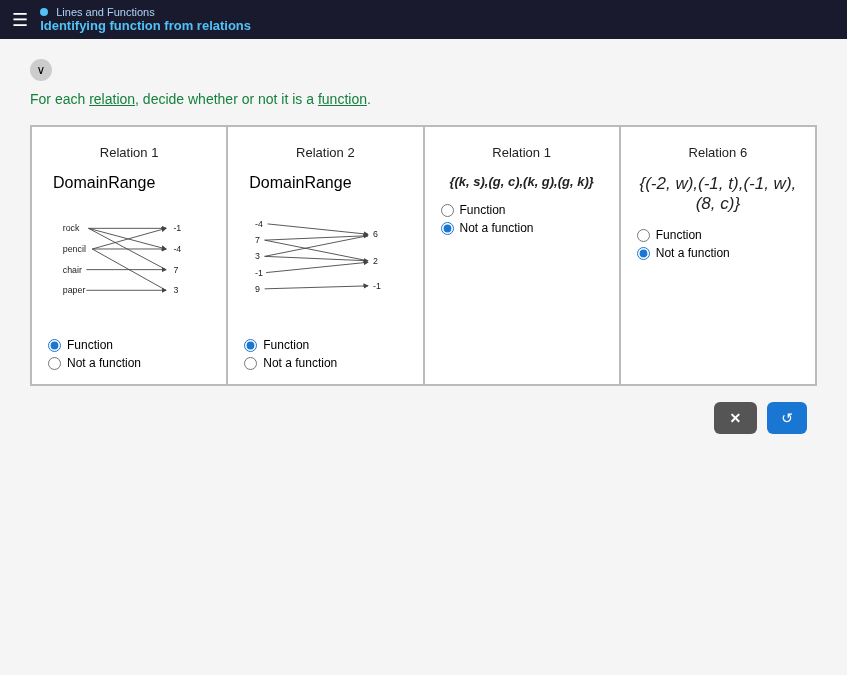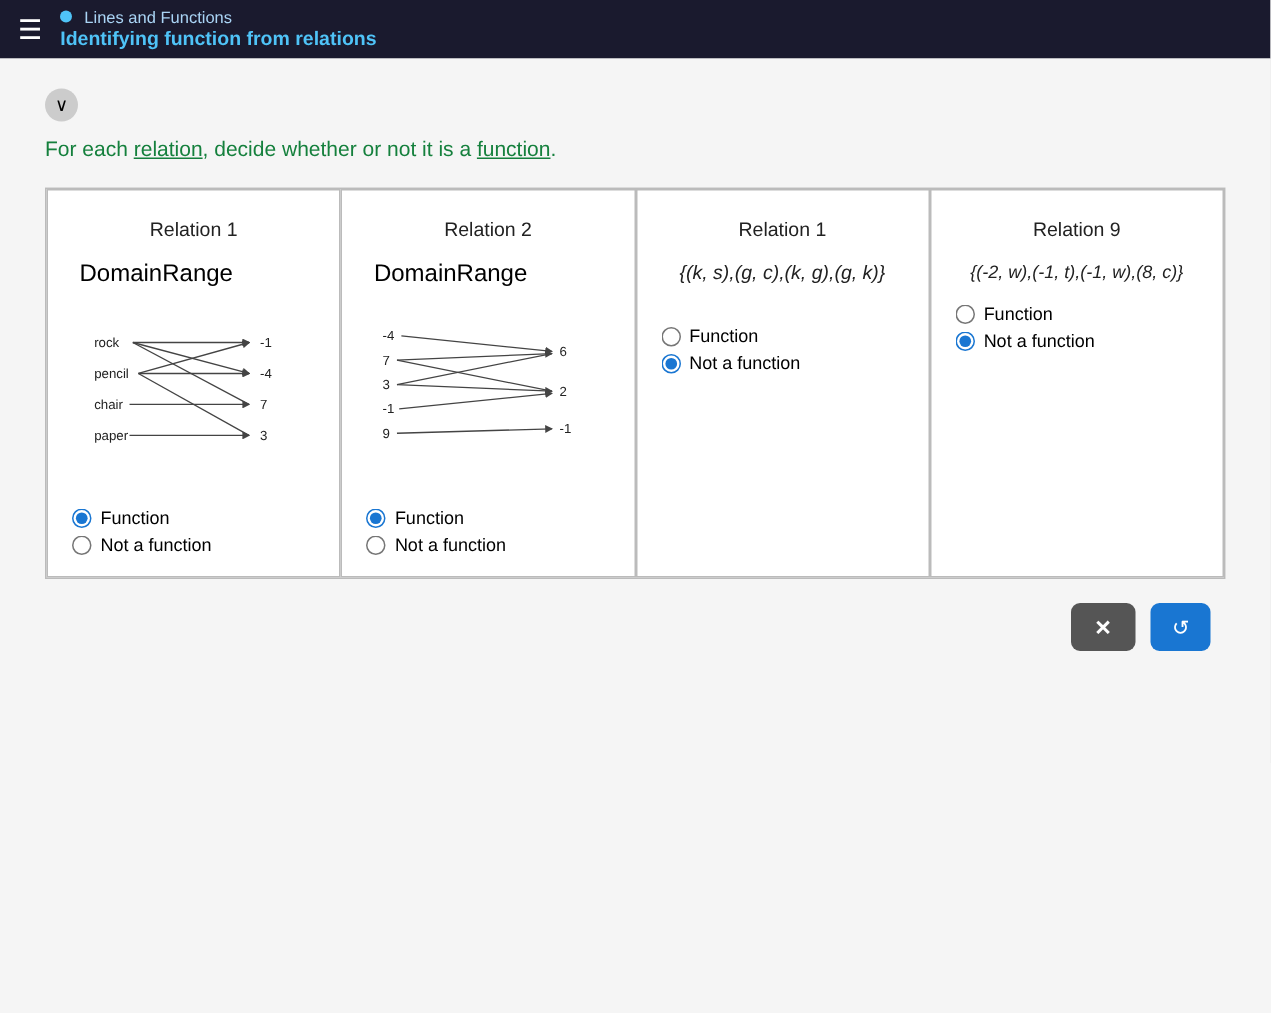--- a/index.html
+++ b/index.html
@@ -102,27 +102,28 @@
     .diagram-svg-container {
       position: relative;
       width: 100%;
       height: 130px;
       margin-bottom: 10px;
       text-align: right;
     }
     .relation3-content {
       text-align: center;
       font-size: 13px;
-      margin-bottom: 28px;
+      margin-bottom: 14px;
       color: #222;
       font-style: italic;
+      font-weight: bold;
     }
     .relation4-content {
       text-align: center;
-      font-size: 12px;
+      font-size: 17px;
       margin-bottom: 14px;
       color: #222;
       font-style: italic;
     }
     .bottom-buttons {
       display: flex;
       justify-content: flex-end;
       gap: 10px;
       margin-top: 16px;
       padding-right: 10px;
@@ -286,21 +287,21 @@
           <span>Function</span>
         </label>
         <label class="radio-label">
           <input type="radio" name="rel3" checked="" style="">
           <span>Not a function</span>
         </label>
       </div>
     </div>
 
     <div class="cell">
-      <div class="relation-title">Relation 9</div>
+      <div class="relation-title">Relation 6</div>
       <div class="relation4-content">
         <span>{(-2, w),(-1, t),(-1, w),(8, c)}</span>
       </div>
       <div class="radio-group">
         <label class="radio-label">
           <input type="radio" name="rel4" style="">
           <span>Function</span>
         </label>
         <label class="radio-label">
           <input type="radio" name="rel4" checked="" style="">

